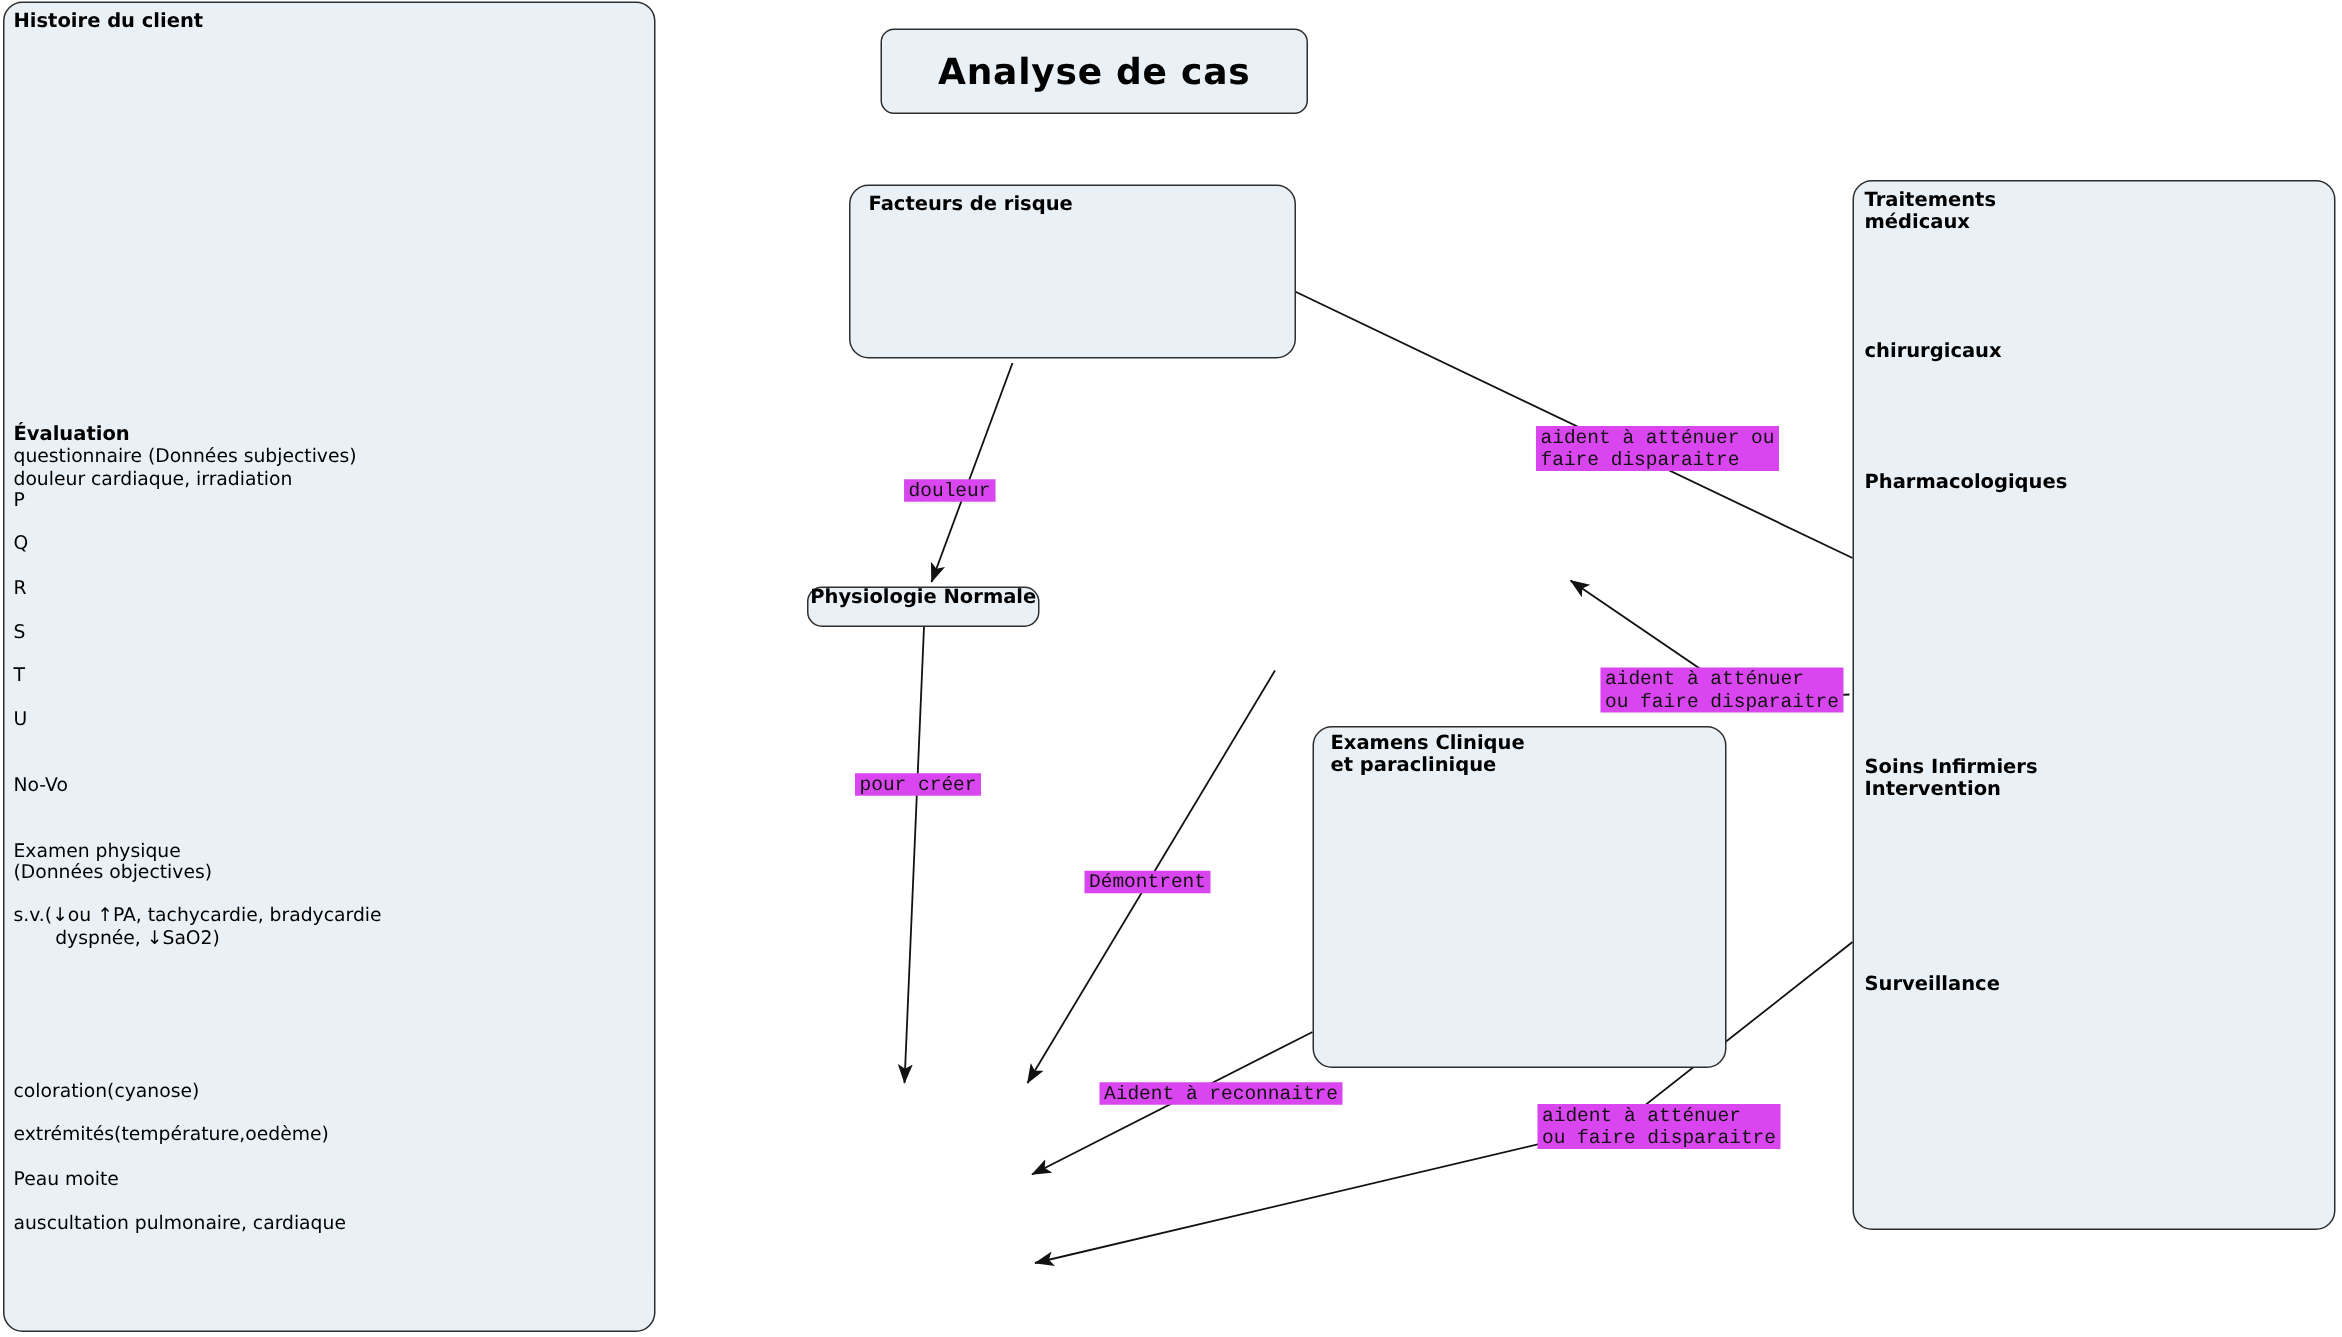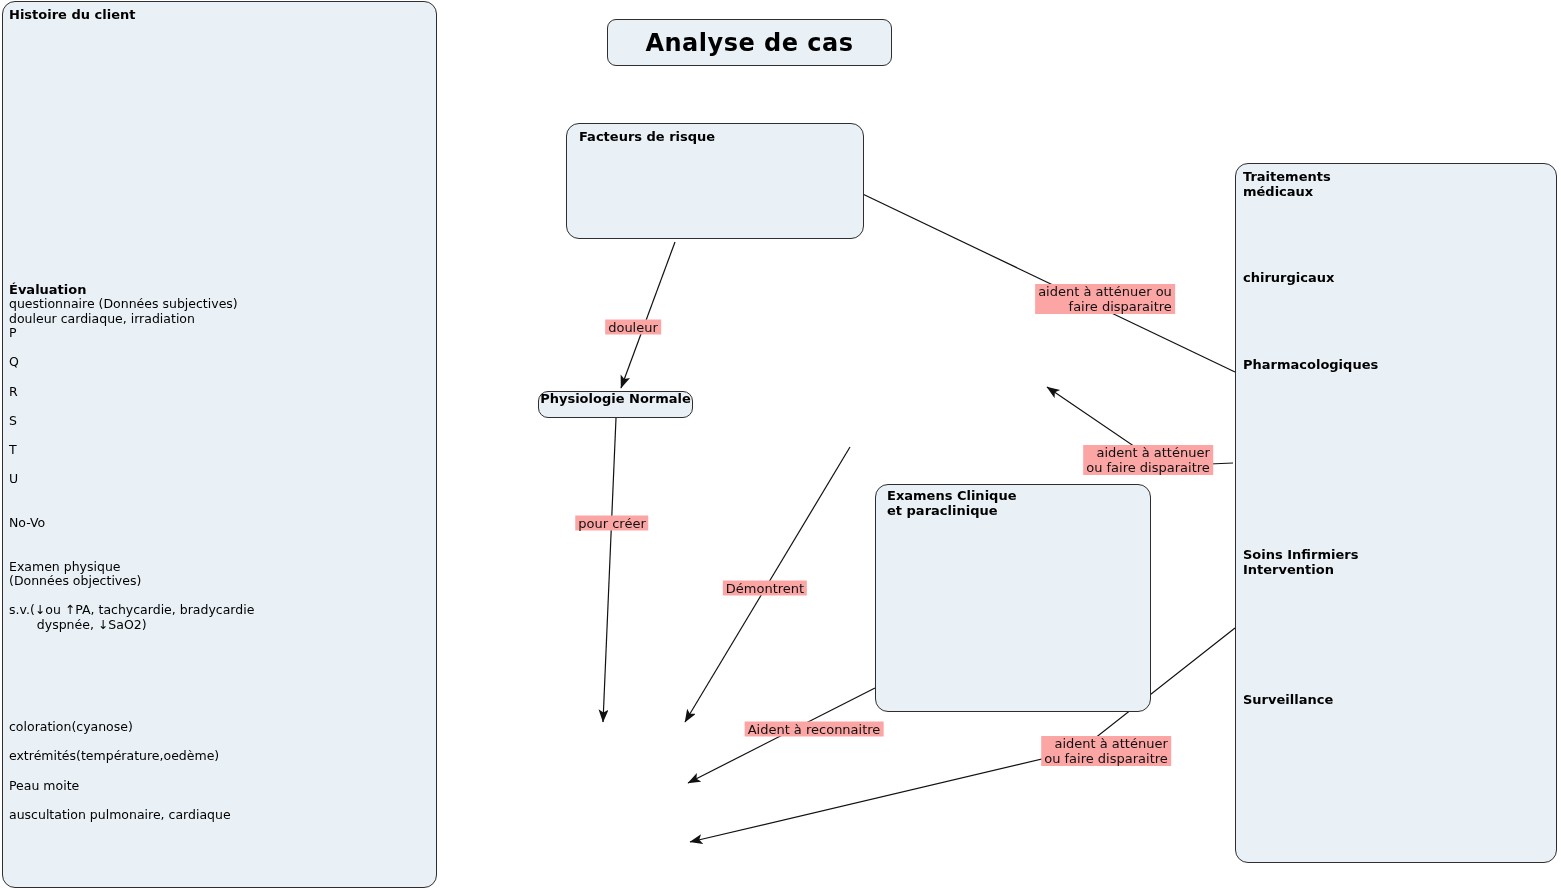--- a/index.html
+++ b/index.html
@@ -38,27 +38,28 @@
   .panel-text, .body-text {
     position: absolute;
     font-size: 12.5px;
     line-height: 14.6px;
     white-space: pre;
   }
   .bold { font-weight: bold; font-size: 13px; }
   .edge-label {
     position: absolute;
     transform: translate(-50%, -50%);
-    background: #fca5a5;
+    background: #d946ef;
     font-size: 13px;
     line-height: 15px;
-    text-align: right;
+    text-align: left;
     white-space: pre-line;
     padding: 0 3px;
     color: #111;
+    font-family: Liberation Mono, monospace;
   }
 </style>
 </head>
 <body>
 
 <div class="canvas">
 
   <svg class="edges-svg" width="1561" height="891">
     <defs>
       <marker id="ah" markerUnits="userSpaceOnUse" markerWidth="16" markerHeight="12" refX="12.5" refY="5" orient="auto">
@@ -108,40 +109,40 @@
 
 coloration(cyanose)
 
 extrémités(température,oedème)
 
 Peau moite
 
 auscultation pulmonaire, cardiaque</div>
   </div>
 
-  <div class="node title-node" style="left:587px; top:19px; width:285px; height:47px;margin-left:20px;">
+  <div class="node title-node" style="left:587px; top:19px; width:285px; height:57px;">
     <span class="title-text">Analyse de cas</span>
   </div>
 
   <div class="node" style="left:566px; top:123px; width:298px; height:116px;">
     <div class="node-label pad-label" style="left:12px;">Facteurs de risque</div>
   </div>
 
 
   <div class="node pill-node" style="left:538px; top:391px; width:155px; height:27px;">
     <span class="node-label">Physiologie Normale</span>
   </div>
 
   <div class="node" style="left:875px; top:484px; width:276px; height:228px;">
     <div class="node-label pad-label" style="left:11px; top:4px;">Examens Clinique
 et paraclinique</div>
   </div>
 
 
-  <div class="panel" style="left:1235px; top:120px; width:322px; height:700px;margin-top:43px;">
+  <div class="panel" style="left:1235px; top:120px; width:322px; height:700px;">
     <div class="panel-text bold" style="left:7px; top:6px; white-space:pre-line;">Traitements
 médicaux</div>
     <div class="panel-text bold" style="left:7px; top:107px;">chirurgicaux</div>
     <div class="panel-text bold" style="left:7px; top:194px;">Pharmacologiques</div>
     <div class="panel-text bold" style="left:7px; top:384px; white-space:pre-line;">Soins Infirmiers
 Intervention</div>
     <div class="panel-text bold" style="left:7px; top:529px;">Surveillance</div>
   </div>
 
   <div class="edge-label" style="left:633px; top:327px;">douleur</div>

